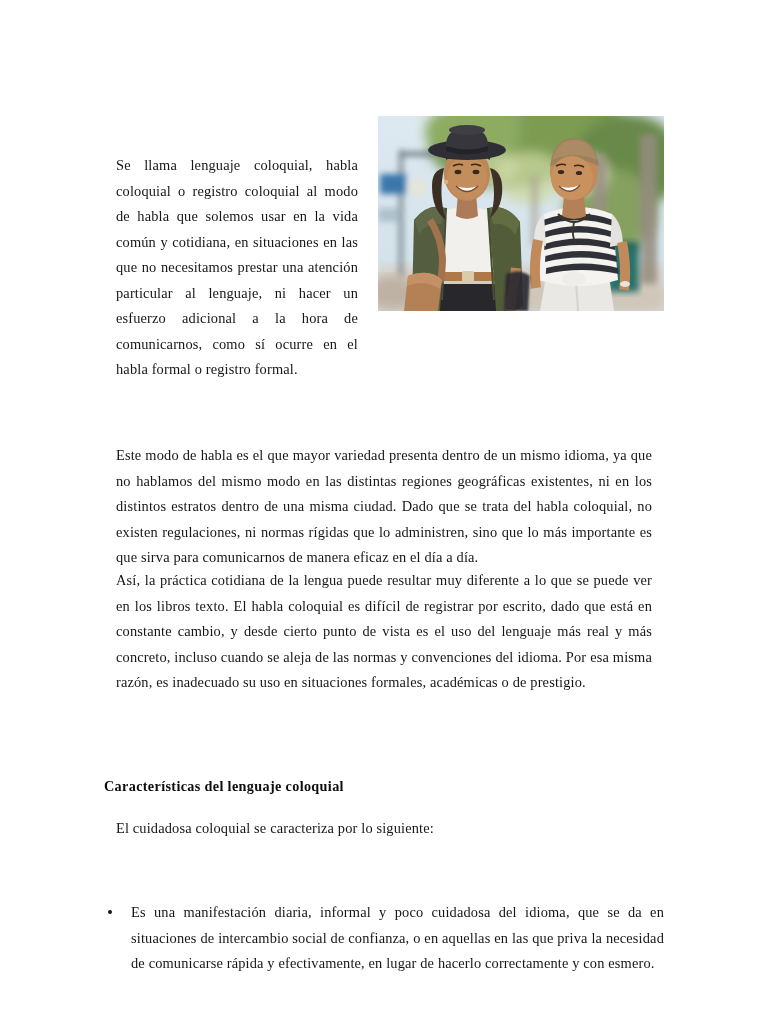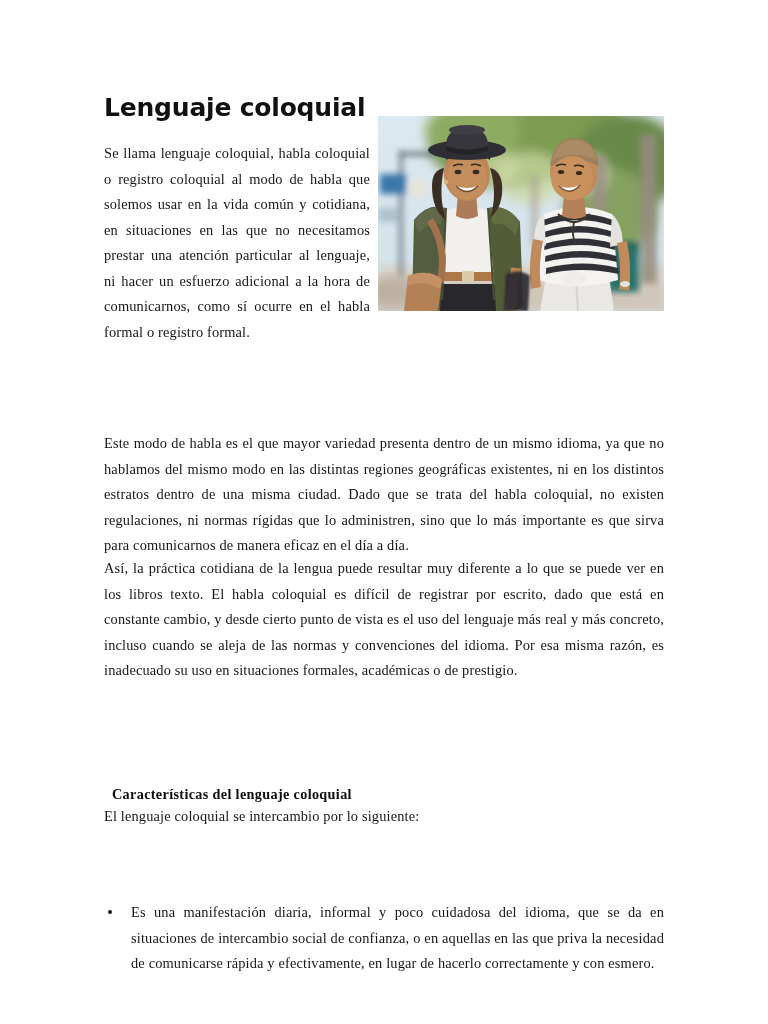--- a/index.html
+++ b/index.html
@@ -61,38 +61,38 @@
 
   
   .intro-wrap {
     position: absolute;
     left: 104px;
     top: 141px;
     width: 266px;  
   }
 
   p.body {
-    margin: 0;
+    margin: 12px;
     font-family: "Liberation Serif", serif;
     font-size: 14.4px;
     line-height: 25.5px;
     text-align: justify;
     text-justify: inter-word;
     color: #161616;
     letter-spacing: 0.15px;
   }
 
   .block {
     position: absolute;
     left: 104px;
     width: 560px;
   }
 
   h2.subhead {
-    margin: 8px;
+    margin: 0;
     font-family: "Liberation Serif", serif;
     font-weight: bold;
     font-size: 14.2px;
     line-height: 24px;
     letter-spacing: 0.35px;
     color: #0d0d0d;
   }
 
   
   ul.bullets {
@@ -119,23 +119,20 @@
     height: 4px;
     border-radius: 50%;
     background: #161616;
   }
 </style>
 </head>
 <body>
 
 <div class="page">
 
-  <div class="content">
-    <h1 class="doc-title">Lenguaje coloquial</h1>
-  </div>
 
   <div class="figure">
     <div class="photo">
       <svg width="286" height="195" viewBox="0 0 286 195" preserveAspectRatio="none">
         <defs>
           <linearGradient id="skyg" x1="0" y1="0" x2="0" y2="1">
             <stop offset="0%" stop-color="#dbe9f2"></stop>
             <stop offset="100%" stop-color="#cfe0ea"></stop>
           </linearGradient>
           <radialGradient id="leafg" cx="50%" cy="40%" r="65%">
@@ -305,21 +302,21 @@
 
   <div class="block" style="top:556px;">
     <p class="body">Así, la práctica cotidiana de la lengua puede resultar muy diferente a lo que se puede ver en los libros texto. El habla coloquial es difícil de registrar por escrito, dado que está en constante cambio, y desde cierto punto de vista es el uso del lenguaje más real y más concreto, incluso cuando se aleja de las normas y convenciones del idioma. Por esa misma razón, es inadecuado su uso en situaciones formales, académicas o de prestigio.</p>
   </div>
 
   <div class="block" style="top:774px;">
     <h2 class="subhead">Características del lenguaje coloquial</h2>
   </div>
 
   <div class="block" style="top:804px;">
-    <p class="body">El lenguaje coloquial se intercambio por lo siguiente:</p>
+    <p class="body">El cuidadosa coloquial se caracteriza por lo siguiente:</p>
   </div>
 
   <div class="block" style="top:900px;">
     <ul class="bullets">
       <li>
         <span class="dot"></span>
         <span>Es una manifestación diaria, informal y poco cuidadosa del idioma, que se da en situaciones de intercambio social de confianza, o en aquellas en las que priva la necesidad de comunicarse rápida y efectivamente, en lugar de hacerlo correctamente y con esmero.</span>
       </li>
     </ul>
   </div>

